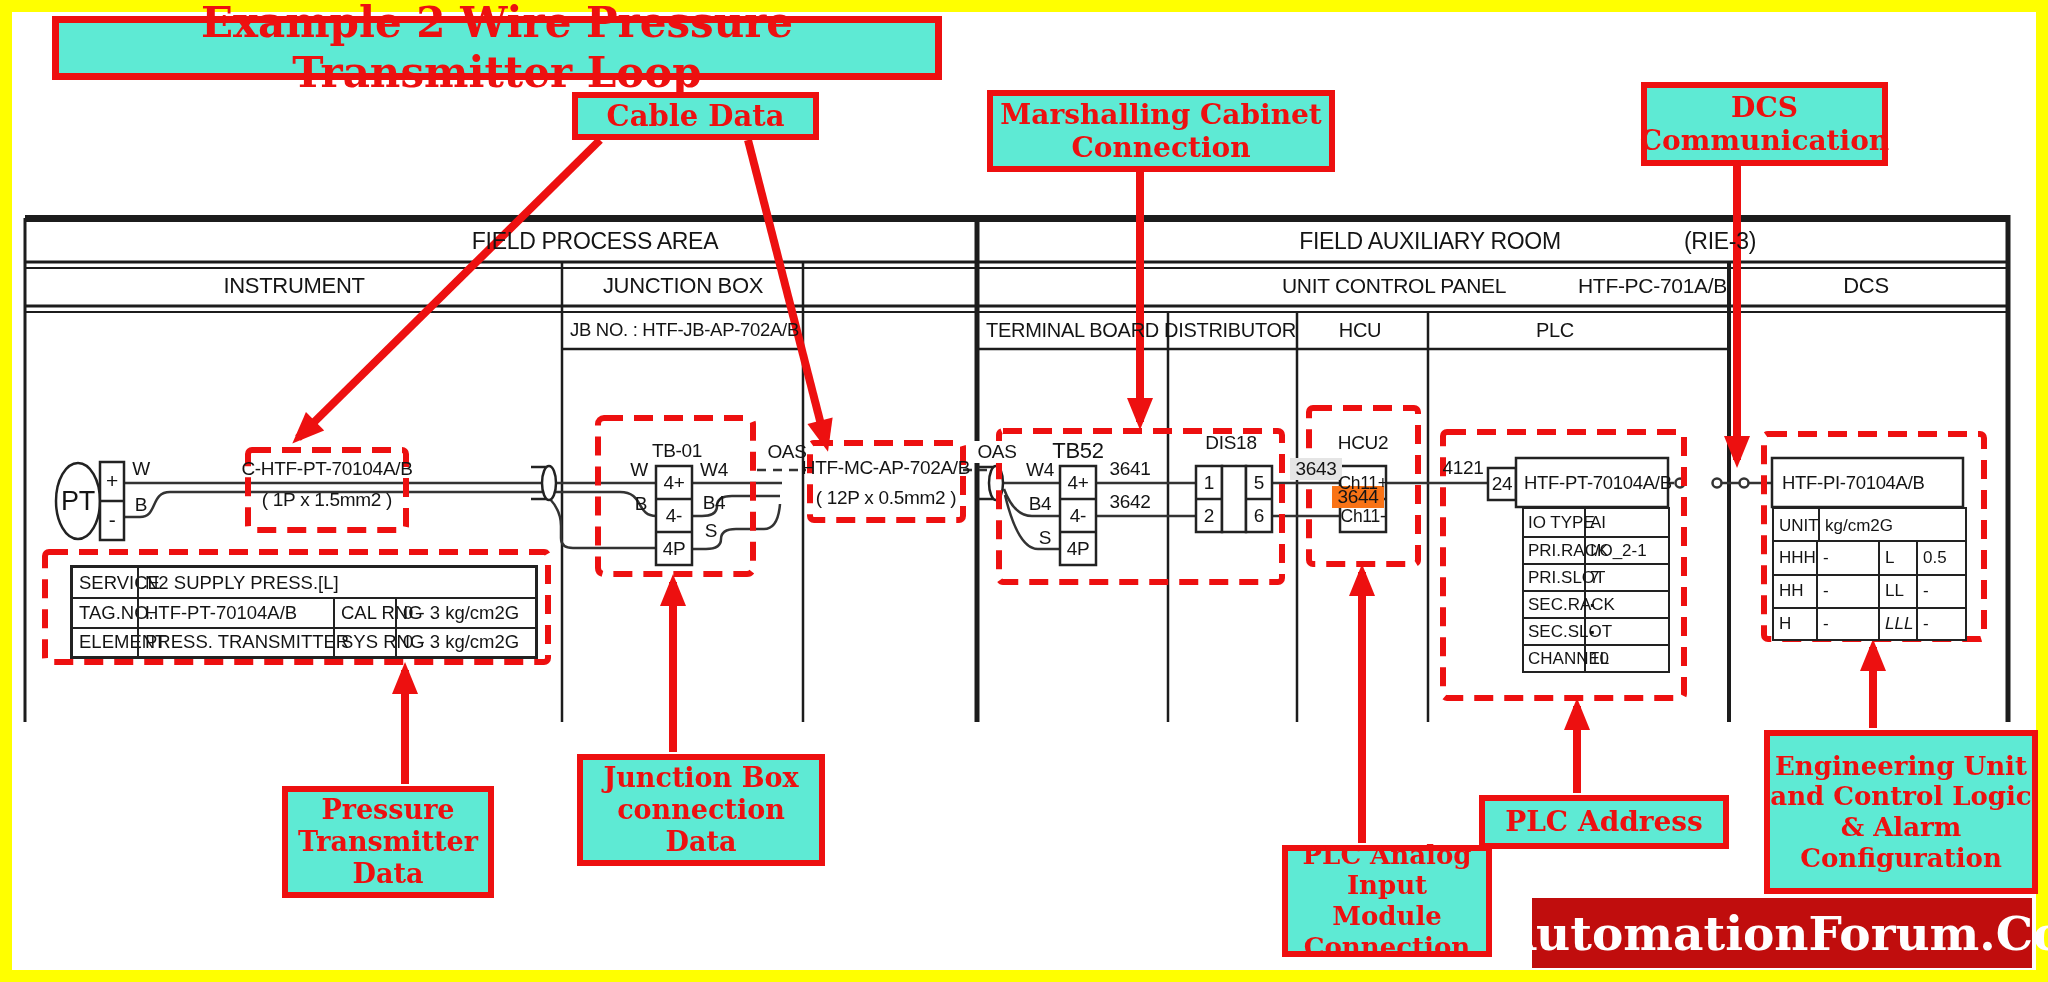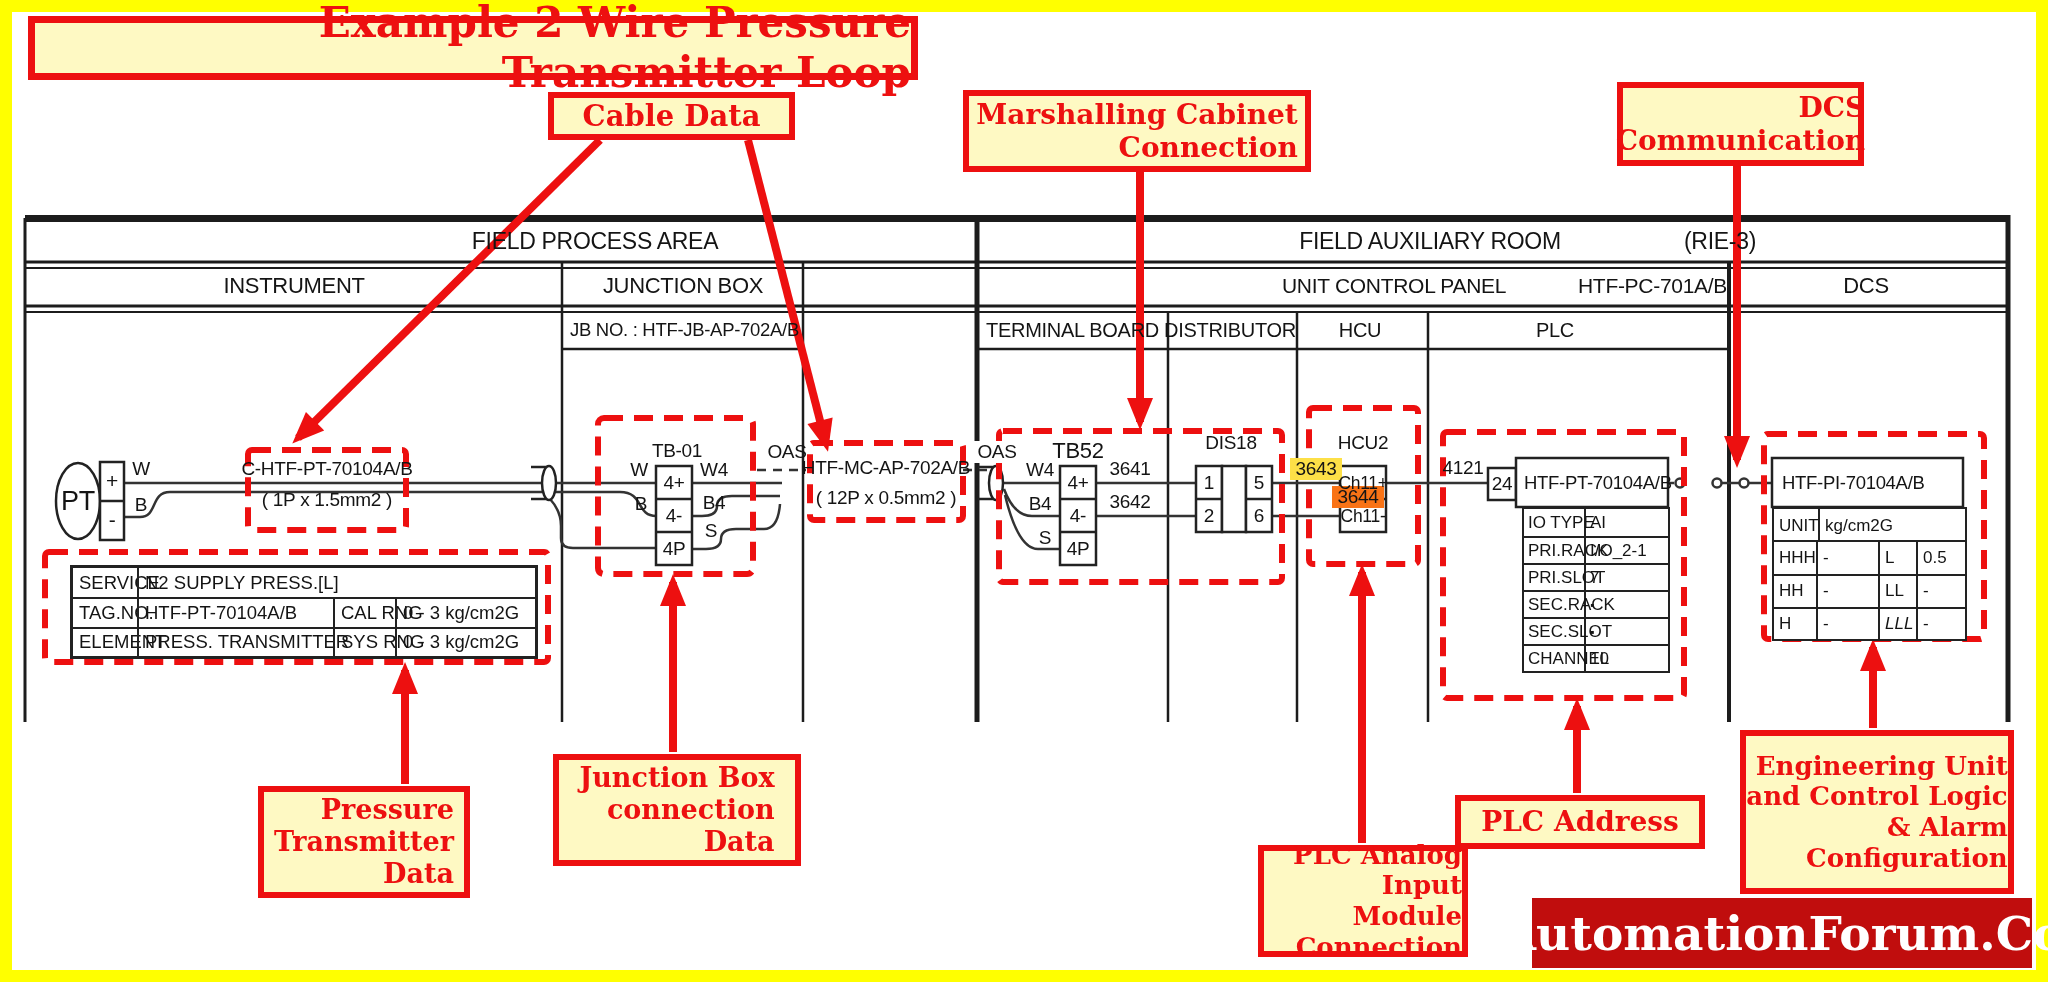--- a/index.html
+++ b/index.html
@@ -2,24 +2,24 @@
 <html><head>
 <meta charset="utf-8">
 <style>
   html,body{margin:0;padding:0;background:#888;}
   #app{position:relative;width:2048px;height:982px;background:#FFFF00;overflow:hidden;}
   #paper{position:absolute;left:12px;top:12px;width:2024px;height:958px;background:#ffffff;}
   svg{position:absolute;left:0;top:0;}
   .lbl{position:absolute;display:flex;align-items:center;justify-content:center;
        color:#141414;font-family:"Liberation Sans",sans-serif;letter-spacing:-0.3px;white-space:nowrap;}
   .lft{justify-content:flex-start;}
-  .callout{position:absolute;background:#fef9c3;border:6px solid #ED1010;color:#ED1010;
-           font-family:"DejaVu Serif",serif;font-weight:bold;text-align:right;
+  .callout{position:absolute;background:#5eead4;border:6px solid #ED1010;color:#ED1010;
+           font-family:"DejaVu Serif",serif;font-weight:bold;text-align:center;
            display:flex;align-items:center;justify-content:center;white-space:pre-line;
-           line-height:1.18;box-sizing:border-box;}
+           line-height:1.18;box-sizing:border-box;margin-left:24px;}
   .banner{position:absolute;background:#C00D0D;color:#ffffff;font-family:"DejaVu Serif",serif;
           font-weight:bold;display:flex;align-items:center;justify-content:center;}
   
   .svc{position:absolute;left:70px;top:565px;width:462px;height:88px;border:3px solid #222;
        display:grid;grid-template-columns:64px 196px 62px 1fr;grid-template-rows:1fr 1fr 1fr;
        font-family:"Liberation Sans",sans-serif;font-size:18.5px;color:#141414;background:#fff;}
   .svc div{display:flex;align-items:center;padding-left:6px;box-sizing:border-box;white-space:nowrap;}
   .bt{border-top:2.5px solid #222;} .bl{border-left:2.5px solid #222;}
   .sp3{grid-column:2/5;}
   
@@ -227,21 +227,21 @@
   <div class="lbl" style="left:1022px;top:493px;width:36px;height:22px;font-size:19px;">B4</div>
   <div class="lbl" style="left:1030px;top:527px;width:30px;height:22px;font-size:19px;">S</div>
   <div class="lbl" style="left:1104px;top:458px;width:52px;height:22px;font-size:19px;">3641</div>
   <div class="lbl" style="left:1104px;top:491px;width:52px;height:22px;font-size:19px;">3642</div>
 
   <div class="lbl" style="left:1194px;top:432px;width:74px;height:22px;font-size:19px;">DIS18</div>
   <div class="lbl" style="left:1196px;top:472px;width:26px;height:22px;font-size:19px;">1</div>
   <div class="lbl" style="left:1196px;top:505px;width:26px;height:22px;font-size:19px;">2</div>
   <div class="lbl" style="left:1246px;top:472px;width:26px;height:22px;font-size:19px;">5</div>
   <div class="lbl" style="left:1246px;top:505px;width:26px;height:22px;font-size:19px;">6</div>
-  <div class="lbl" style="left:1290px;top:458px;width:52px;height:22px;font-size:19px;background:#fde047;">3643</div>
+  <div class="lbl" style="left:1290px;top:458px;width:52px;height:22px;font-size:19px;background:#e5e5e5;">3643</div>
   <div class="lbl" style="left:1332px;top:486px;width:52px;height:22px;font-size:19px;background:#f97316;">3644</div>
 
   <div class="lbl" style="left:1326px;top:432px;width:74px;height:22px;font-size:19px;">HCU2</div>
   <div class="lbl" style="left:1340px;top:472px;width:46px;height:22px;font-size:17.5px;">Ch11+</div>
   <div class="lbl" style="left:1340px;top:505px;width:46px;height:22px;font-size:17.5px;">Ch11-</div>
   <div class="lbl" style="left:1437px;top:457px;width:52px;height:22px;font-size:19px;">4121</div>
 
   <div class="lbl" style="left:1488px;top:473px;width:28px;height:22px;font-size:19px;">24</div>
   <div class="lbl lft" style="left:1524px;top:471px;width:142px;height:24px;font-size:18.5px;">HTF-PT-70104A/B</div>
   <div class="plct">

